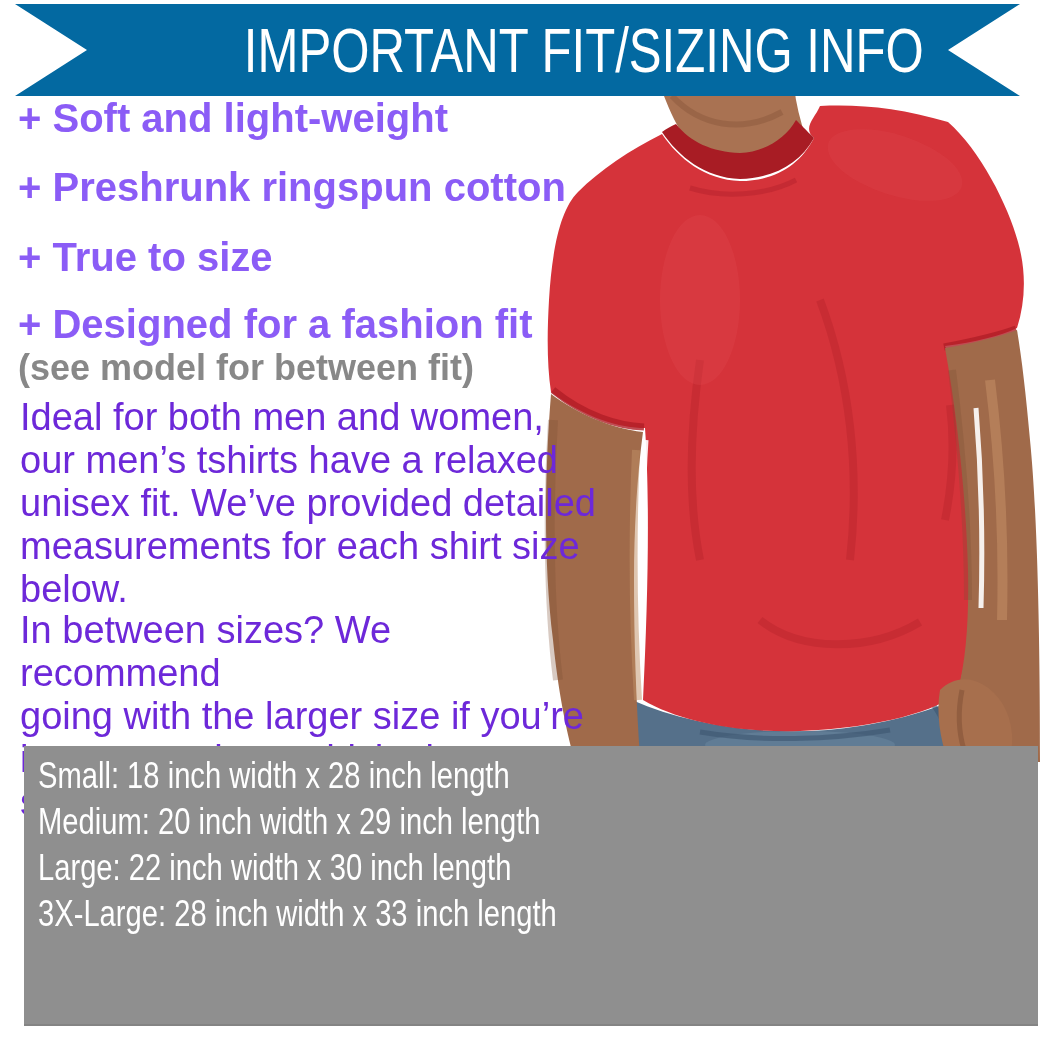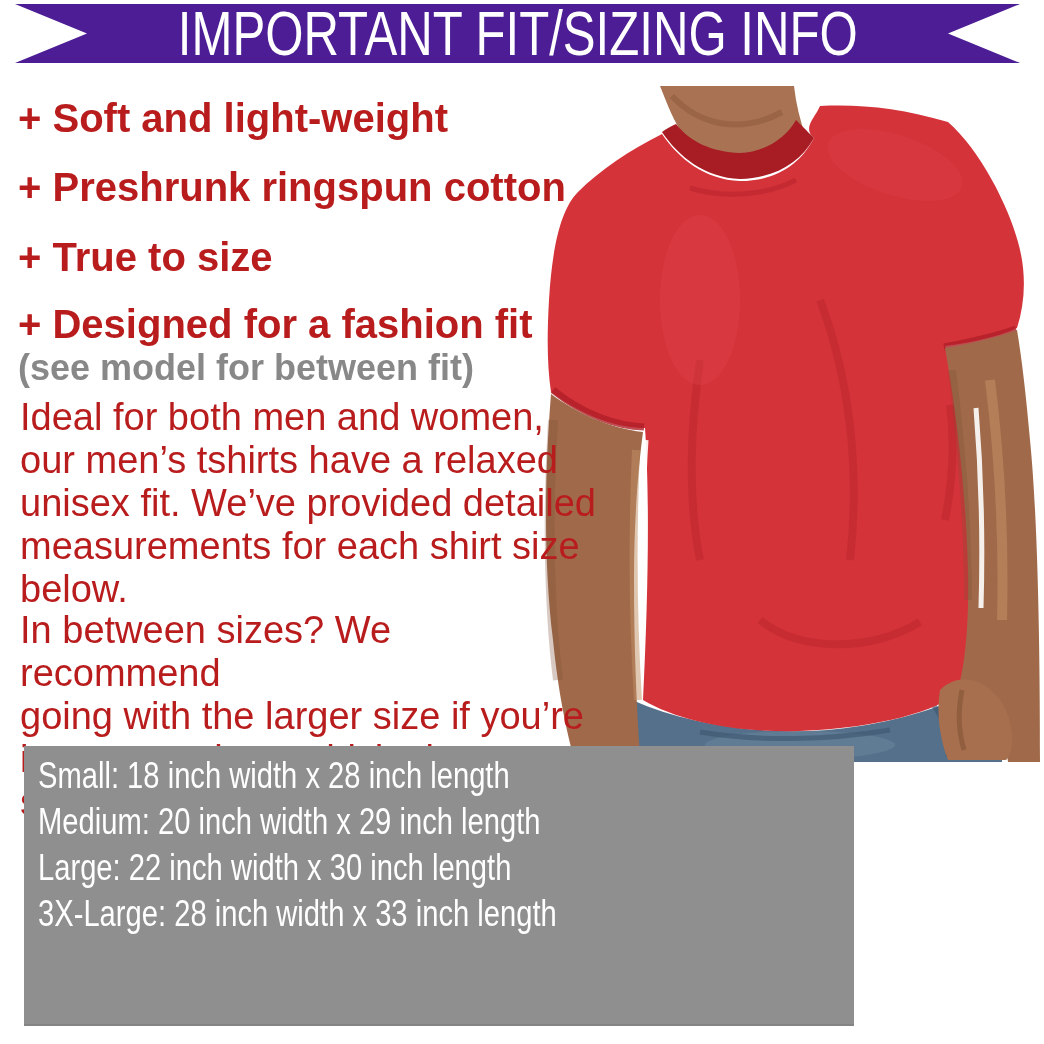--- a/index.html
+++ b/index.html
@@ -2,46 +2,46 @@
 <html><head>
 <meta charset="utf-8">
 <style>
   html,body{margin:0;padding:0;background:#ffffff;}
   #canvas{
     position:relative;width:1044px;height:1044px;background:#ffffff;
     overflow:hidden;font-family:"Liberation Sans",sans-serif;
   }
   
   .banner{
-    position:absolute;left:15px;top:4px;width:1005px;height:59px;
-    background:#4c1d95;z-index:3;
-    display:flex;align-items:center;justify-content:center;
+    position:absolute;left:15px;top:4px;width:1005px;height:92px;
+    background:#0369a1;z-index:3;
+    display:flex;align-items:center;justify-content:flex-end;
     clip-path:polygon(0 0,100% 0,calc(100% - 72px) 50%,100% 100%,0 100%,72px 50%);
   }
   .banner-title{
     color:#ffffff;font-size:63px;font-weight:400;white-space:nowrap;
     transform:scaleX(0.78);transform-origin:center;letter-spacing:0px;line-height:1;
   }
   
   .copy{position:absolute;left:0;top:0;width:600px;z-index:2;}
   .feature{
-    position:absolute;left:18px;color:#b91c1c;font-weight:700;
+    position:absolute;left:18px;color:#8b5cf6;font-weight:700;
     font-size:40px;line-height:1.08;white-space:nowrap;
   }
   .fit-note{
     position:absolute;left:18px;color:#888888;font-weight:700;
     font-size:36px;line-height:1.1;white-space:nowrap;
   }
   .para{
-    position:absolute;left:20px;color:#b91c1c;font-weight:400;
+    position:absolute;left:20px;color:#6d28d9;font-weight:400;
     font-size:38px;line-height:43px;white-space:pre-line;
   }
   
   .size-chart{
-    position:absolute;left:24px;top:746px;width:830px;height:280px;
+    position:absolute;left:24px;top:746px;width:1014px;height:280px;
     background:#8f8f8f;z-index:4;padding-top:7px;box-sizing:border-box;
     border-bottom:2px solid #848484;
   }
   .size-row{
     height:46px;display:flex;align-items:center;padding-left:14px;
   }
   .size-row span{
     color:#ffffff;font-size:36px;font-weight:400;white-space:nowrap;
     transform:scaleX(0.81);transform-origin:left center;line-height:1;
   }

